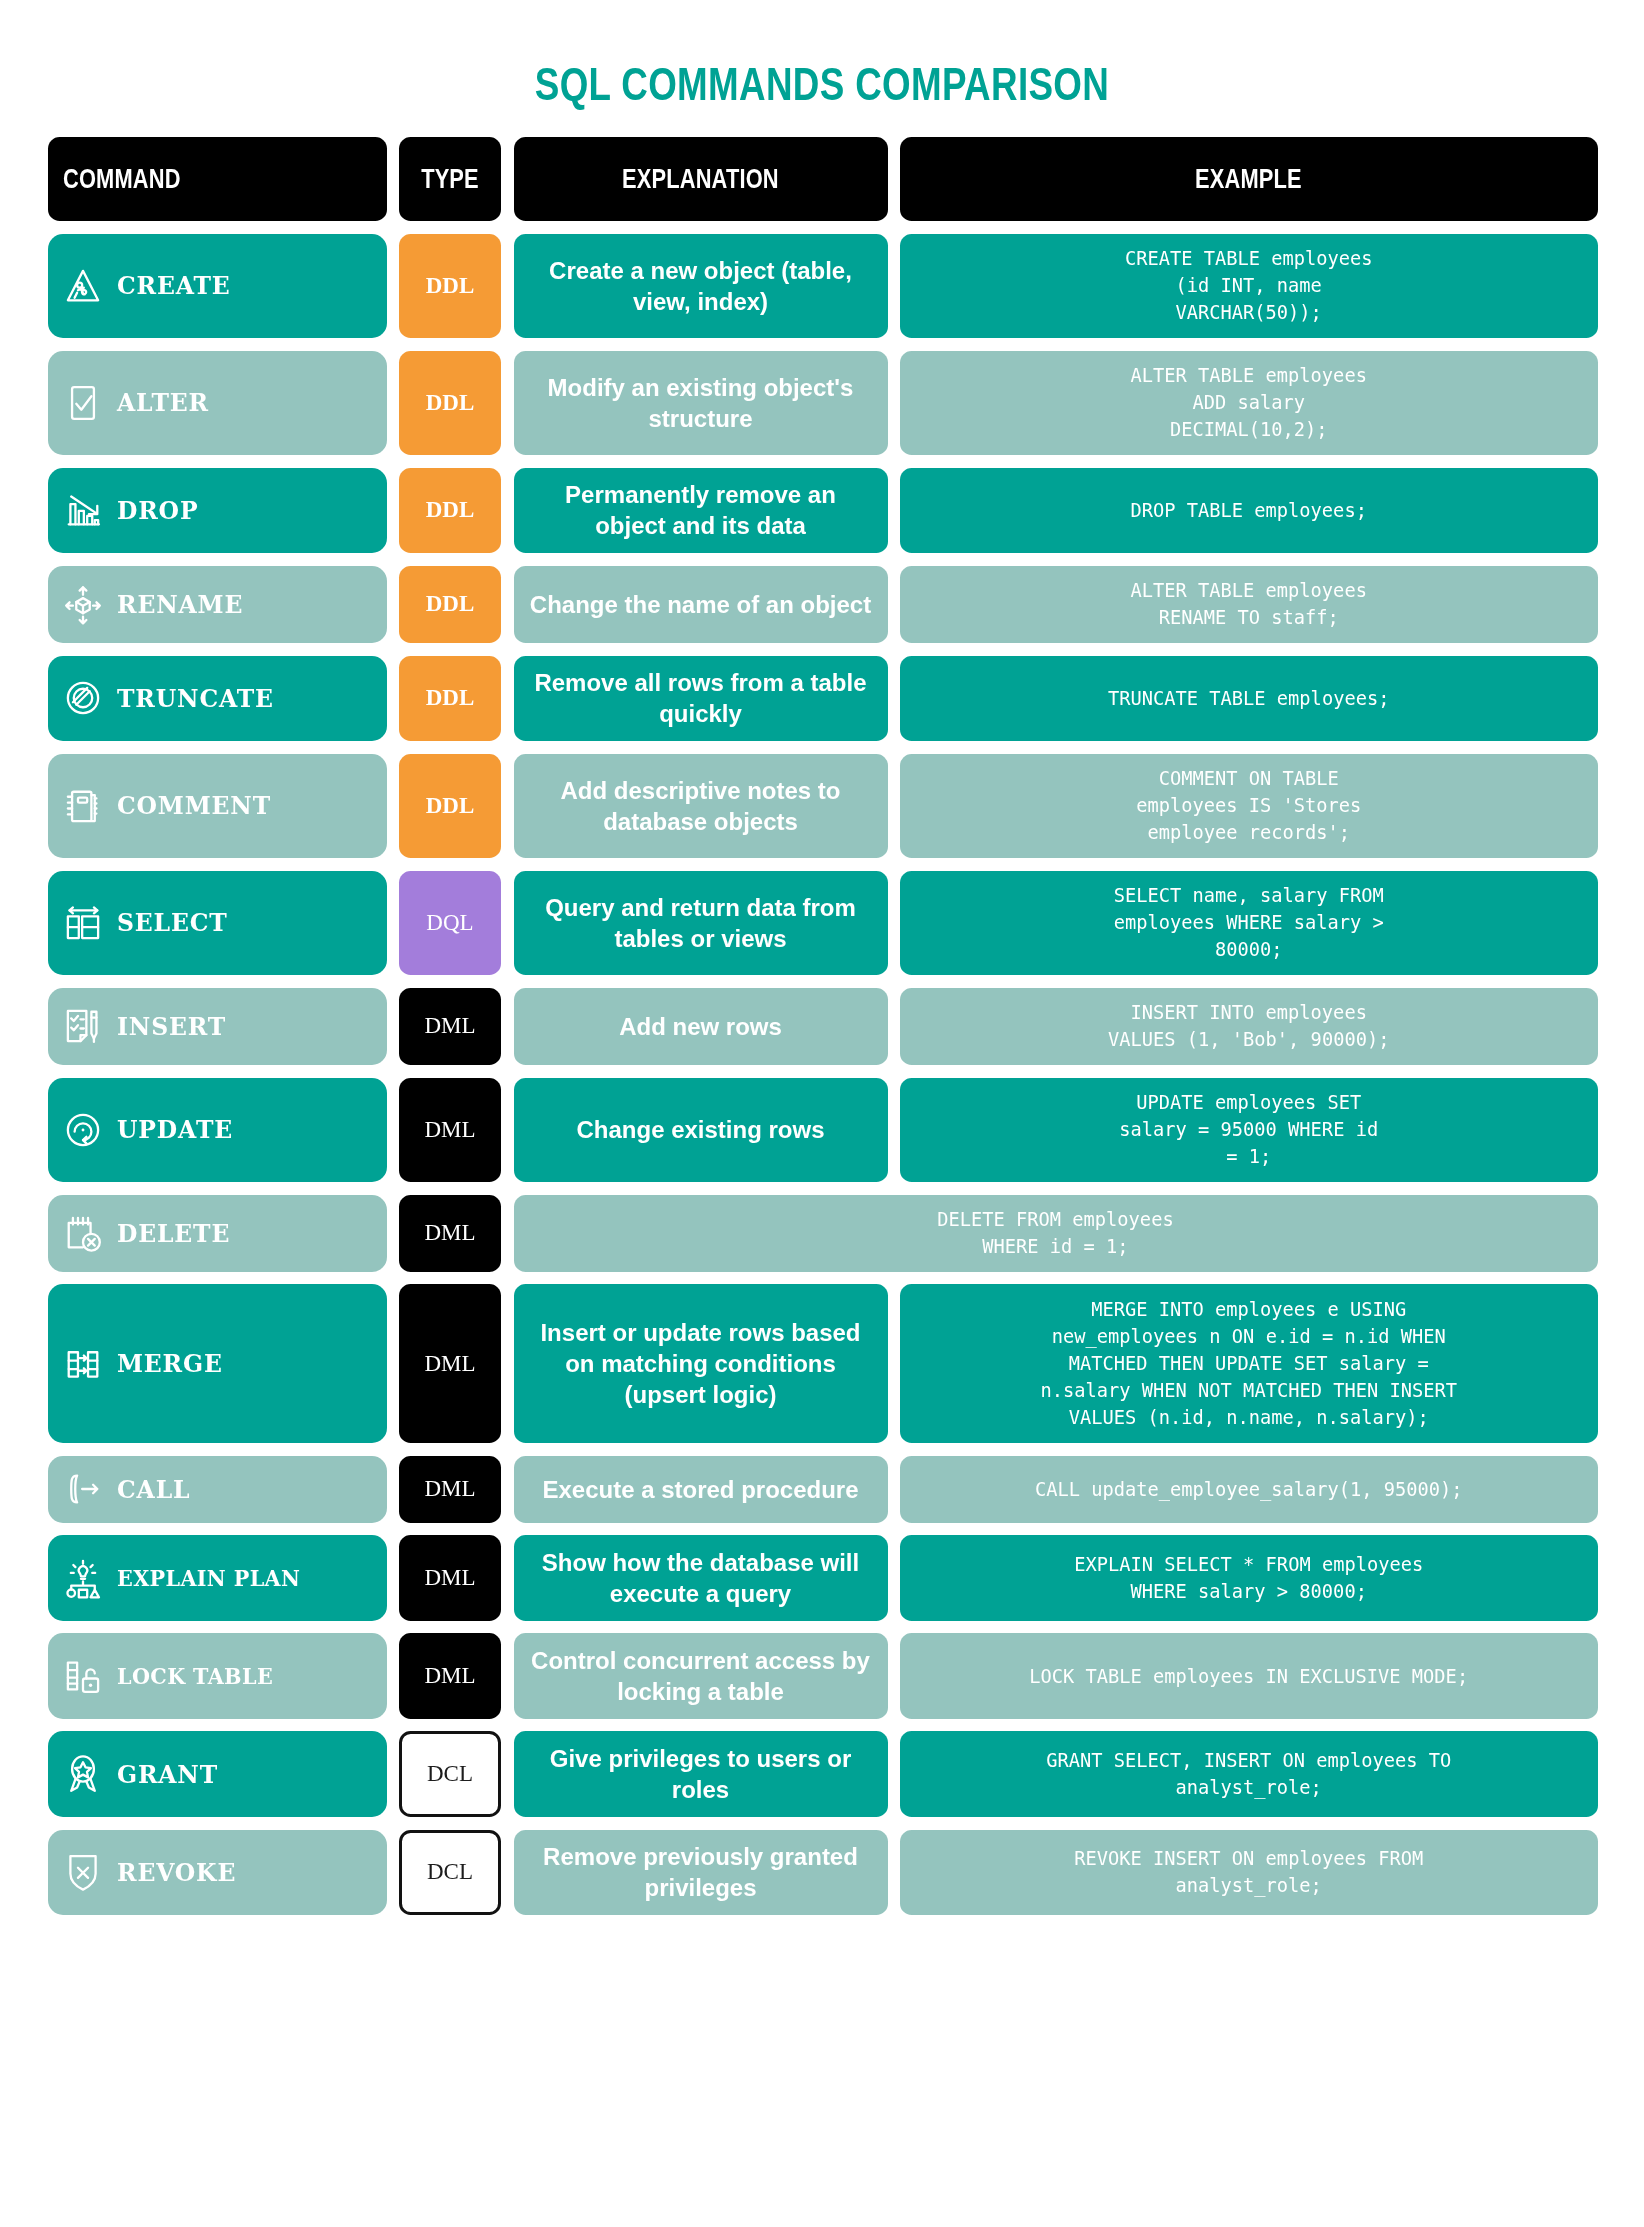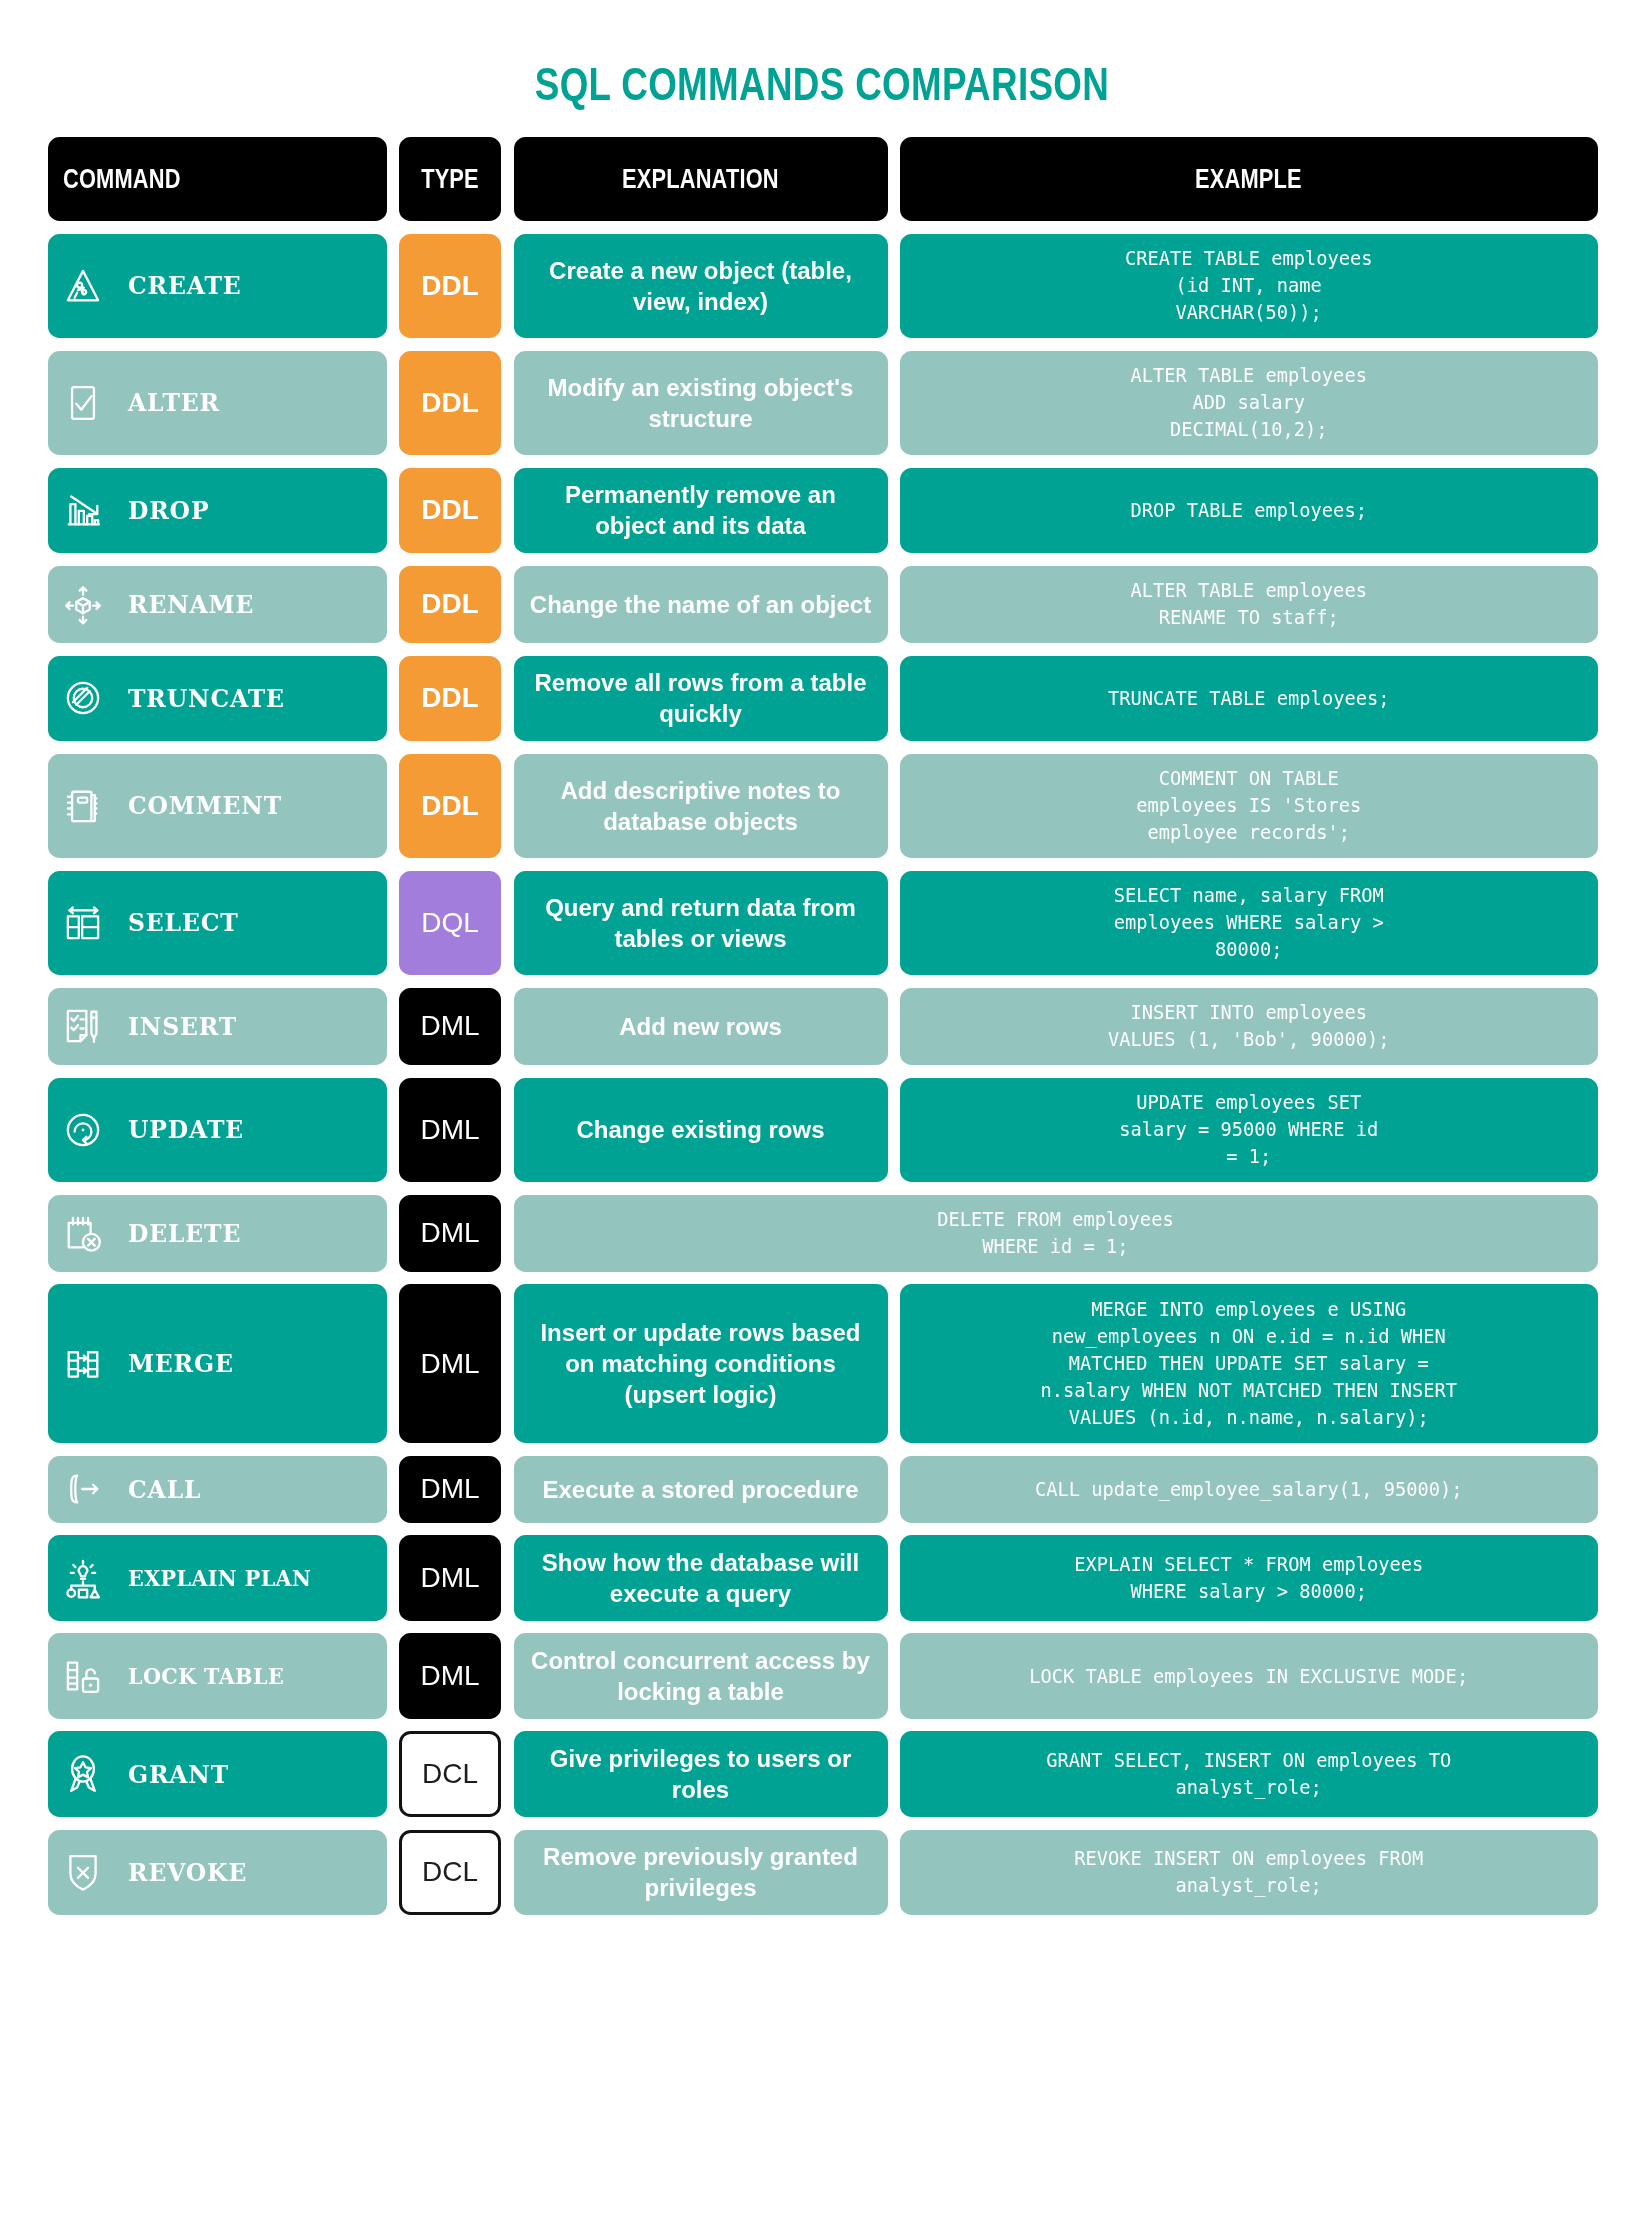--- a/index.html
+++ b/index.html
@@ -71,21 +71,22 @@
   .hdr.left { justify-content: flex-start; }
   .hdr.left .hdr-text { transform-origin: left center; }
 
   
   .teal  { background: #00a294; }
   .sage  { background: #94c4be; }
 
   .cmd-cell {
     padding: 11.6px 13.4px;
     justify-content: flex-start;
-    gap: 23px;
+    gap: 12px;
+    border-radius: 15px;
   }
   .cmd-ico {
     flex: 0 0 auto;
     width: 44px;
     height: 44px;
     display: flex;
     align-items: center;
     justify-content: center;
   }
   .cmd-ico svg { width: 42px; height: 42px; display: block; }
@@ -99,24 +100,24 @@
     line-height: 1;
     transform: scaleX(0.94);
     transform-origin: left center;
   }
   .cmd-label.sm { font-size: 22px; letter-spacing: 0.4px; }
 
   .type-cell { padding: 6.2px 2.7px; }
   .type-text {
     color: #ffffff;
     font-weight: 700;
-    font-size: 28px;
+    font-size: 23px;
     letter-spacing: 0px;
     white-space: nowrap;
-    font-family: Liberation Sans, sans-serif;
+    font-family: Liberation Serif, serif;
     text-align: right;
   }
   .t-ddl { background: #f59b35; }
   .t-dql { background: #a37ddb; }
   .t-dml { background: #000000; }
   .t-dcl {
     background: #ffffff;
     border: 3.1px solid #121212;
   }
   .t-dcl .type-text { color: #1d1d1d; font-weight: 400; }

